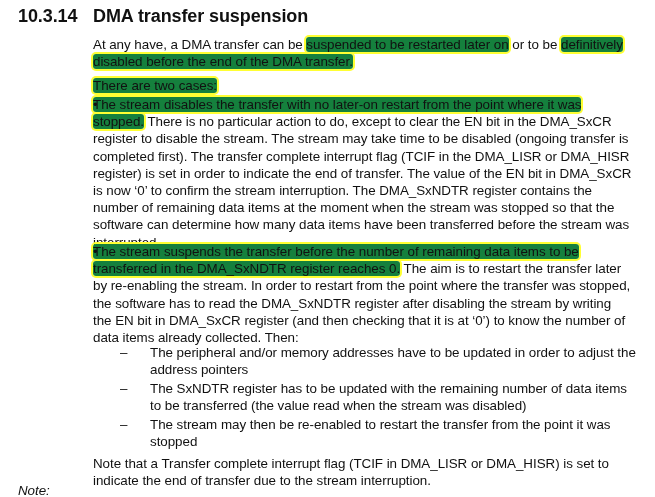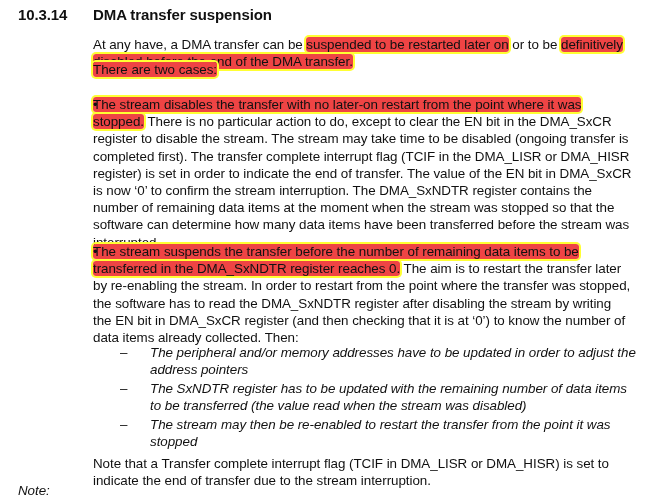--- a/index.html
+++ b/index.html
@@ -2,61 +2,61 @@
 <html><head>
   <meta charset="utf-8">
   <style>
     html, body { margin: 0; padding: 0; background: #ffffff; }
     body {
       width: 655px; height: 497px; overflow: hidden; position: relative;
       font-family: "Liberation Sans", sans-serif; color: #111111;
     }
     .heading {
       position: absolute; left: 18px; top: 6px;
-      font-weight: bold; font-size: 15px; letter-spacing: -0.1px;
+      font-weight: bold; font-size: 18px; letter-spacing: -0.1px;
       white-space: nowrap;
     }
     .heading .num { display: inline-block; width: 75px; }
     .body-text { font-size: 13.4px; line-height: 17.2px; letter-spacing: -0.05px; }
     .block { position: absolute; left: 93px; width: 545px; }
     .hl {
-      background: #ef4444;
+      background: #15803d;
       border-radius: 3px;
       box-shadow: 0 0 0 2px #ffff33;
       -webkit-box-decoration-break: clone;
       box-decoration-break: clone;
     }
     .bullet-item { position: absolute; left: 93px; width: 540px; }
     .bullet-dot {
       position: absolute; left: 0; top: 0; width: 20px;
       font-size: 13px; line-height: 17.2px;
     }
     .bullet-text { }
     .dash-item { position: absolute; left: 120px; width: 520px; }
     .dash-mark { position: absolute; left: 0; top: 0; width: 20px; line-height: 17.2px; }
-    .dash-text { margin-left: 30px; font-style: italic; }
+    .dash-text { margin-left: 30px; }
     .note-label {
       position: absolute; left: 18px; top: 455px; font-style: italic; margin-top: 27px;
     }
     .note-text {
       position: absolute; left: 93px; top: 455px; width: 545px; 
     }
   </style>
 </head>
 <body>
 
 <div class="heading">
   <span class="num">10.3.14</span><span>DMA transfer suspension</span>
 </div>
 
 <div class="block body-text" style="top:36px;">
   <span>At any have, a DMA transfer can be </span><span class="hl">suspended to be restarted later on</span><span> or to be </span><span class="hl">definitively disabled before the end of the DMA transfer.</span>
 </div>
 
-<div class="block body-text" style="top:61px;">
+<div class="block body-text" style="top:77px;">
   <span class="hl">There are two cases:</span>
 </div>
 
 <div class="bullet-item body-text" style="top:96px;">
   <span class="bullet-dot">•</span>
   <div class="bullet-text">
     <span class="hl">The stream disables the transfer with no later-on restart from the point where it was stopped.</span><span> There is no particular action to do, except to clear the EN bit in the DMA_SxCR register to disable the stream. The stream may take time to be disabled (ongoing transfer is completed first). The transfer complete interrupt flag (TCIF in the DMA_LISR or DMA_HISR register) is set in order to indicate the end of transfer. The value of the EN bit in DMA_SxCR is now ‘0’ to confirm the stream interruption. The DMA_SxNDTR register contains the number of remaining data items at the moment when the stream was stopped so that the software can determine how many data items have been transferred before the stream was interrupted.</span>
   </div>
 </div>
 

